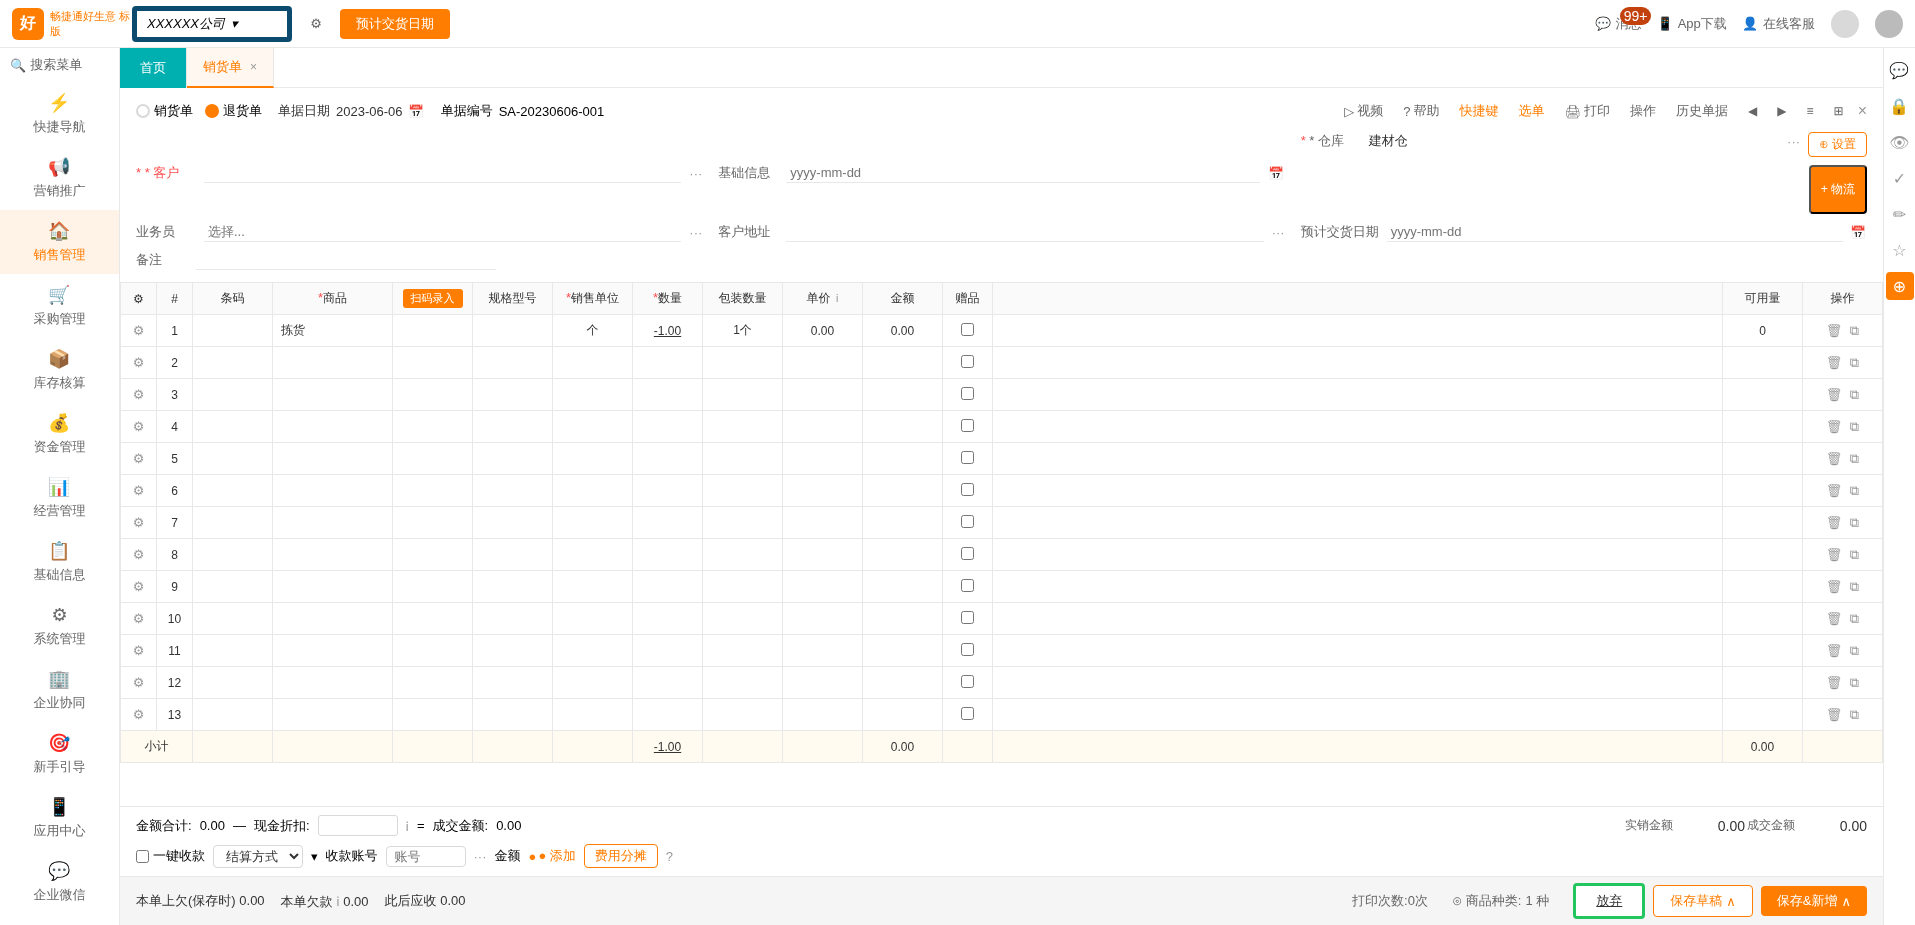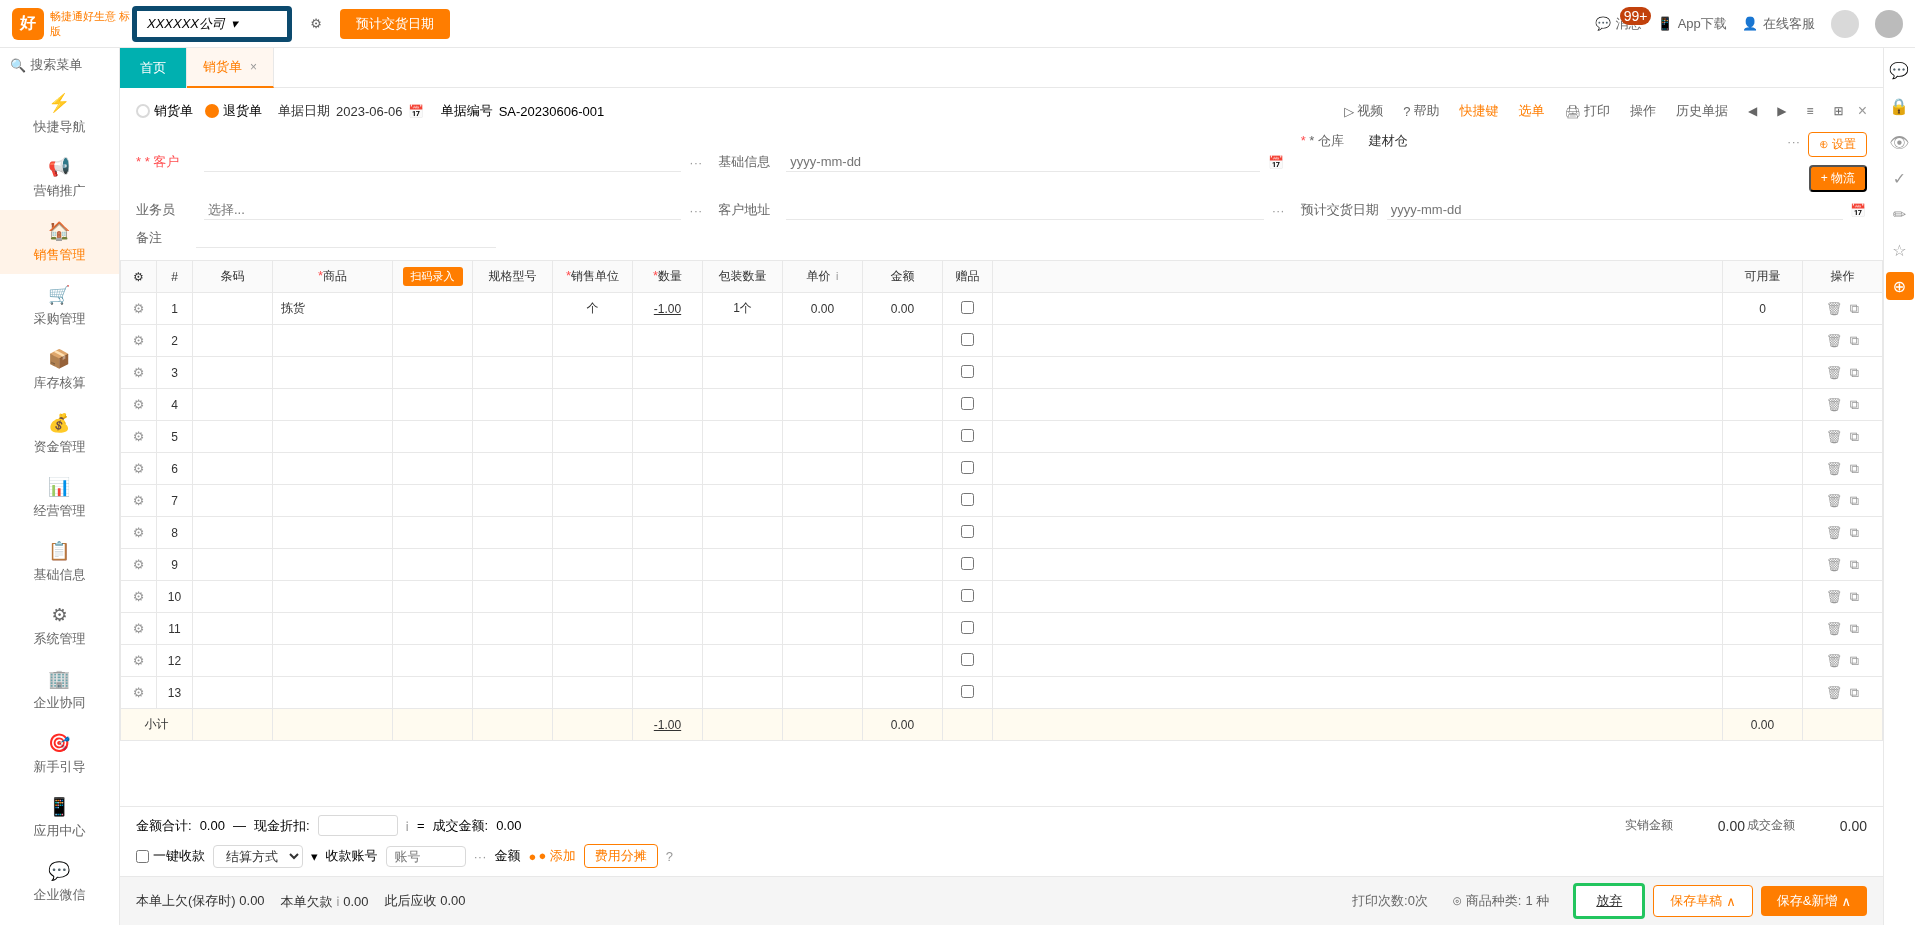--- a/index.html
+++ b/index.html
@@ -53,21 +53,21 @@
     .toolbar-right { margin-left: auto; display: flex; align-items: center; gap: 8px; }
     .toolbar-btn { display: flex; align-items: center; gap: 3px; color: #666; cursor: pointer; font-size: 12px; padding: 2px 6px; }
     .toolbar-btn.highlight { color: #ff7d00; }
     .close-btn { color: #999; cursor: pointer; font-size: 16px; }
     .field-row { display: flex; align-items: center; gap: 8px; }
     .field-label { color: #666; white-space: nowrap; min-width: 60px; }
     .field-input { flex: 1; border: none; border-bottom: 1px solid #e8e8e8; padding: 2px 4px; color: #333; outline: none; min-width: 0; }
     .field-dots { color: #999; cursor: pointer; }
     .field-cal { color: #999; cursor: pointer; }
     .btn-setting { background: #fff; border: 1px solid #ff7d00; color: #ff7d00; border-radius: 4px; padding: 3px 10px; cursor: pointer; font-size: 12px; display: flex; align-items: center; gap: 3px; }
-    .btn-logistics { background: #ff7d00; color: #fff; border-radius: 4px; padding: 3px 10px; cursor: pointer; font-size: 12px; display: flex; align-items: center; gap: 3px; margin-top: 4px; }
+    .btn-logistics { background: #ff7d00; color: #fff; border-radius: 4px; padding: 14px 10px; cursor: pointer; font-size: 12px; display: flex; align-items: center; gap: 3px; margin-top: 4px; }
     .right-actions { display: flex; flex-direction: column; align-items: flex-end; gap: 4px; }
     .remarks-row { display: flex; align-items: center; }
     .remarks-input { border: none; border-bottom: 1px solid #e8e8e8; padding: 2px 4px; width: 300px; outline: none; }
 
     
     .table-wrapper { flex: 1; overflow: auto; background: #fff; }
     .data-table { width: 100%; border-collapse: collapse; }
     .data-table th { background: #fafafa; border: 1px solid #e8e8e8; padding: 6px 8px; text-align: center; font-weight: 500; color: #333; white-space: nowrap; font-size: 12px; }
     .data-table td { border: 1px solid #e8e8e8; padding: 4px 8px; text-align: center; color: #333; font-size: 12px; height: 32px; }
     .col-settings { width: 36px; }

